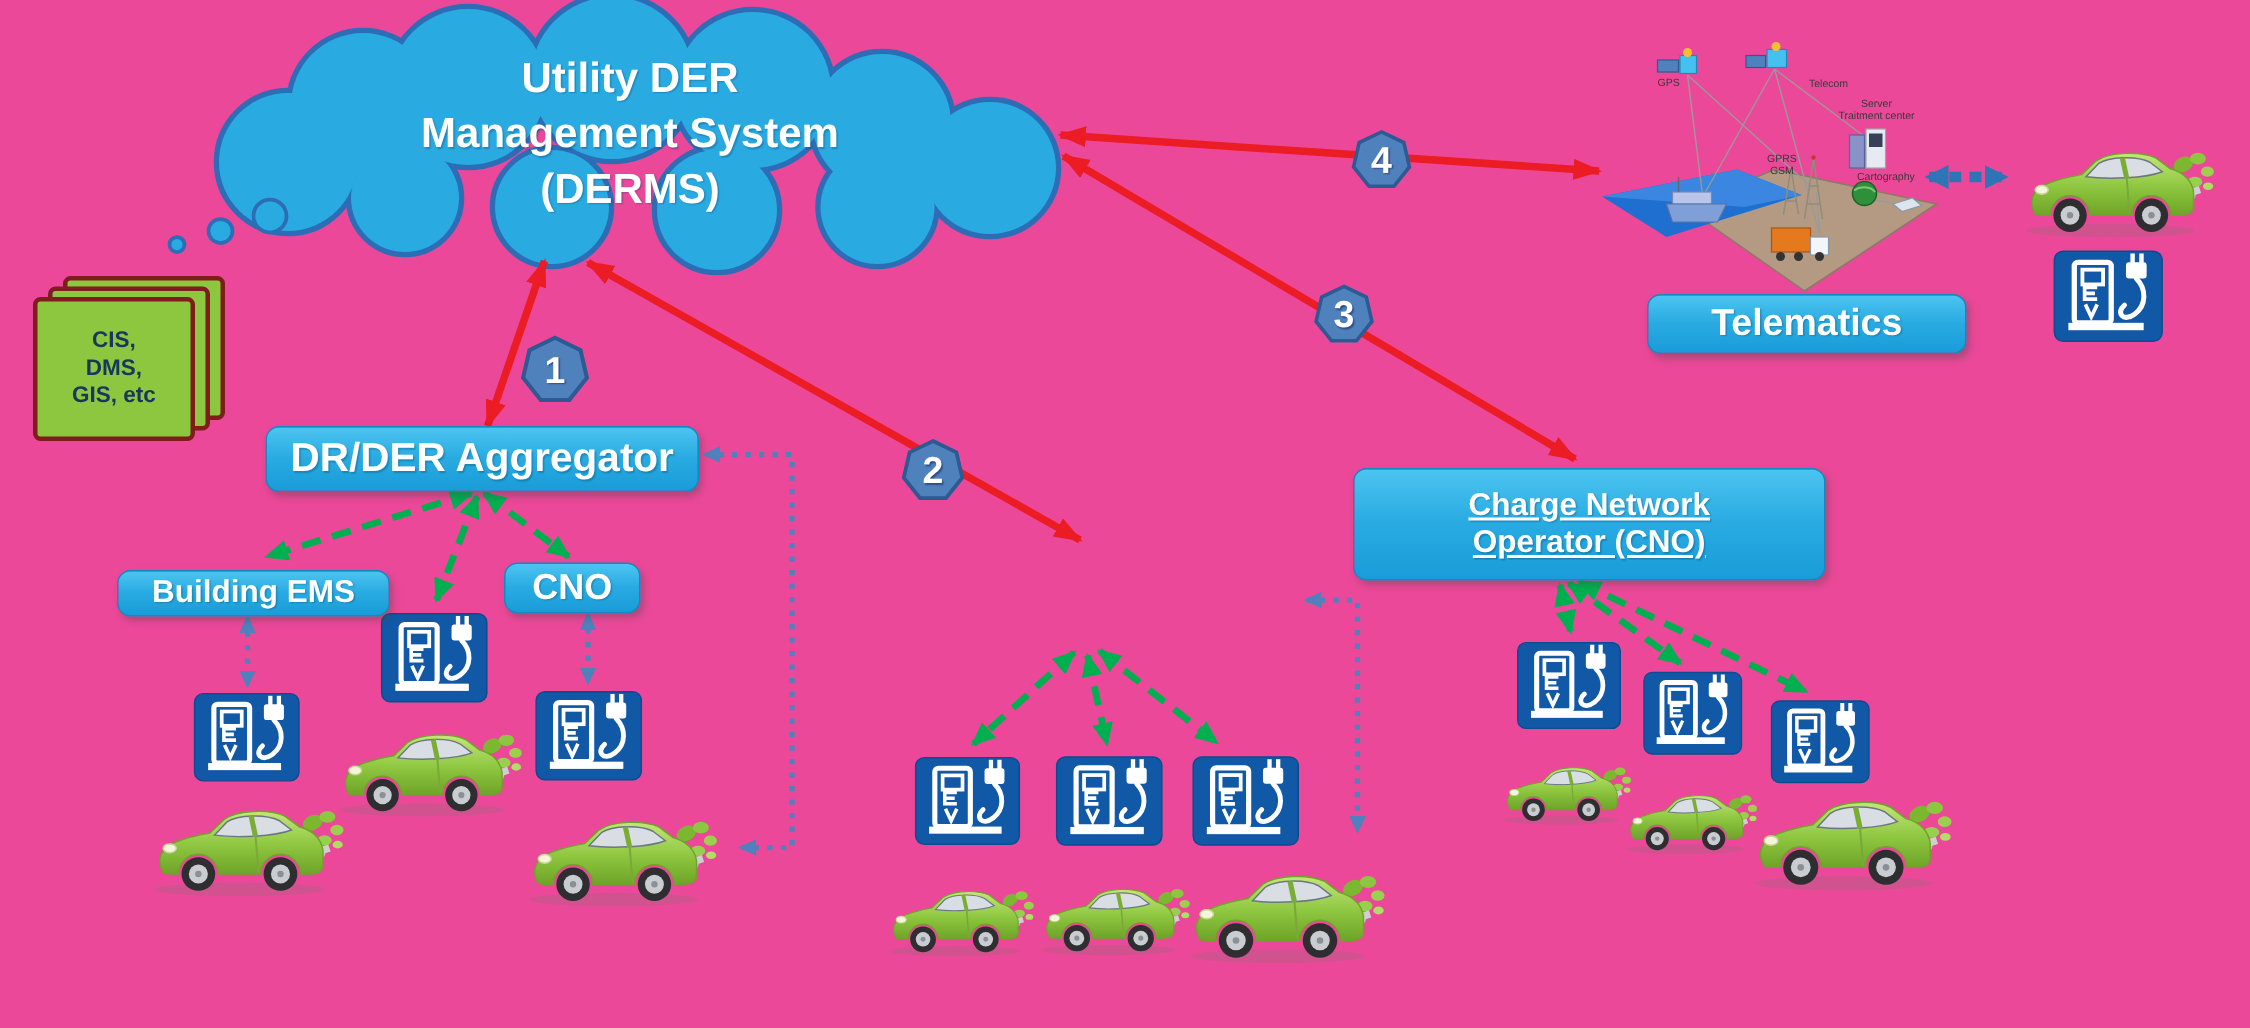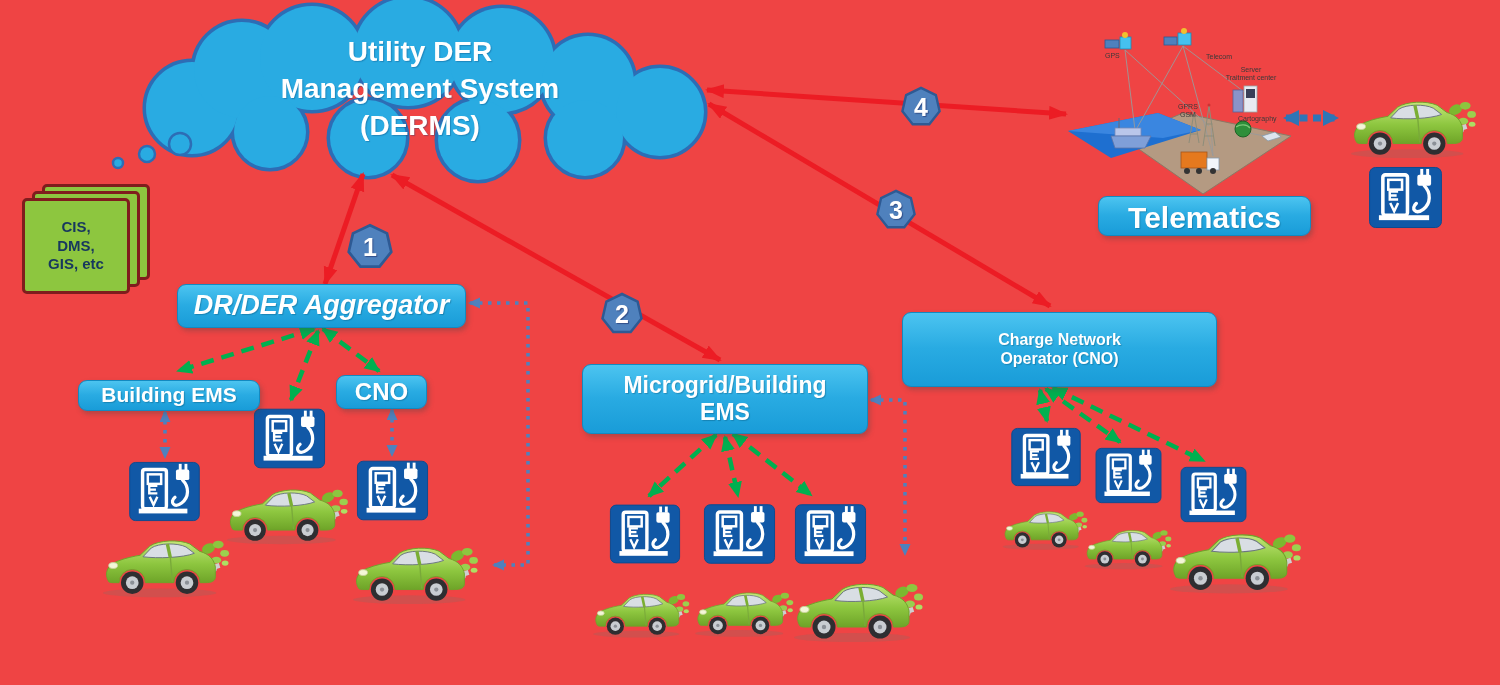--- a/index.html
+++ b/index.html
@@ -1,16 +1,16 @@
 <!DOCTYPE html>
 <html><head>
 <meta charset="utf-8">
 <style>
   html,body{margin:0;padding:0;background:#fff;}
-  .stage{position:relative;width:1500px;height:685px;background:#ef4444;overflow:hidden;
+  .stage{position:relative;width:1500px;height:685px;background:#ec4899;overflow:hidden;
          font-family:"Liberation Sans",sans-serif;}
   .layer{position:absolute;left:0;top:0;width:1500px;height:685px;pointer-events:none;}
   .box{position:absolute;z-index:6;
        background:linear-gradient(180deg,#4cc4f0 0%,#29abe2 48%,#199cd8 100%);
        border:1px solid #1389c0;border-radius:9px;color:#fff;font-weight:bold;
        display:flex;align-items:center;justify-content:center;text-align:center;
        box-shadow:2px 3px 5px rgba(70,70,70,.35);text-shadow:1px 1px 1px rgba(0,60,90,.3);
        line-height:1.18;}
   .preline{white-space:pre-line;}
   .cloud-title{position:absolute;z-index:5;color:#fff;font-weight:bold;text-align:center;
@@ -164,38 +164,34 @@
   <div>
     <div class="card" style="left:42px;top:184px;"></div>
     <div class="card" style="left:32px;top:191px;"></div>
     <div class="card card-front" style="left:22px;top:198px;">
       <span class="preline">CIS,
 DMS,
 GIS, etc</span>
     </div>
   </div>
 
-  <div class="box" style="left:177px;top:284px;width:287px;height:42px;font-size:27px;font-style:italic;">
+  <div class="box" style="left:177px;top:284px;width:287px;height:42px;font-size:27px;">
     <span>DR/DER Aggregator</span>
   </div>
   <div class="box" style="left:78px;top:380px;width:180px;height:29px;font-size:21px;">
     <span>Building EMS</span>
   </div>
   <div class="box" style="left:336px;top:375px;width:89px;height:32px;font-size:24px;">
     <span>CNO</span>
   </div>
-  <div class="box" style="left:582px;top:364px;width:284px;height:68px;font-size:23px;">
-    <span class="preline">Microgrid/Building
-EMS</span>
-  </div>
-  <div class="box" style="left:902px;top:312px;width:313px;height:73px;font-size:16px;">
+  <div class="box" style="left:902px;top:312px;width:313px;height:73px;font-size:21px;text-decoration:underline;">
     <span class="preline">Charge Network
 Operator (CNO)</span>
   </div>
-  <div class="box" style="left:1098px;top:196px;width:211px;height:38px;font-size:30px;align-items:flex-end;">
+  <div class="box" style="left:1098px;top:196px;width:211px;height:38px;font-size:25px;">
     <span>Telematics</span>
   </div>
 
   <div class="badge" style="left:346px;top:223px;width:48px;height:48px;">
     <svg viewBox="0 0 44 44">
         <polygon points="22,2 37.6,9.5 41.5,26.5 30.7,40 13.3,40 2.5,26.5 6.4,9.5" fill="#4f81bd" stroke="#2e5a94" stroke-width="2.5"></polygon>
       </svg>
     <span>1</span>
   </div>
   <div class="badge" style="left:600px;top:292px;width:44px;height:44px;">

